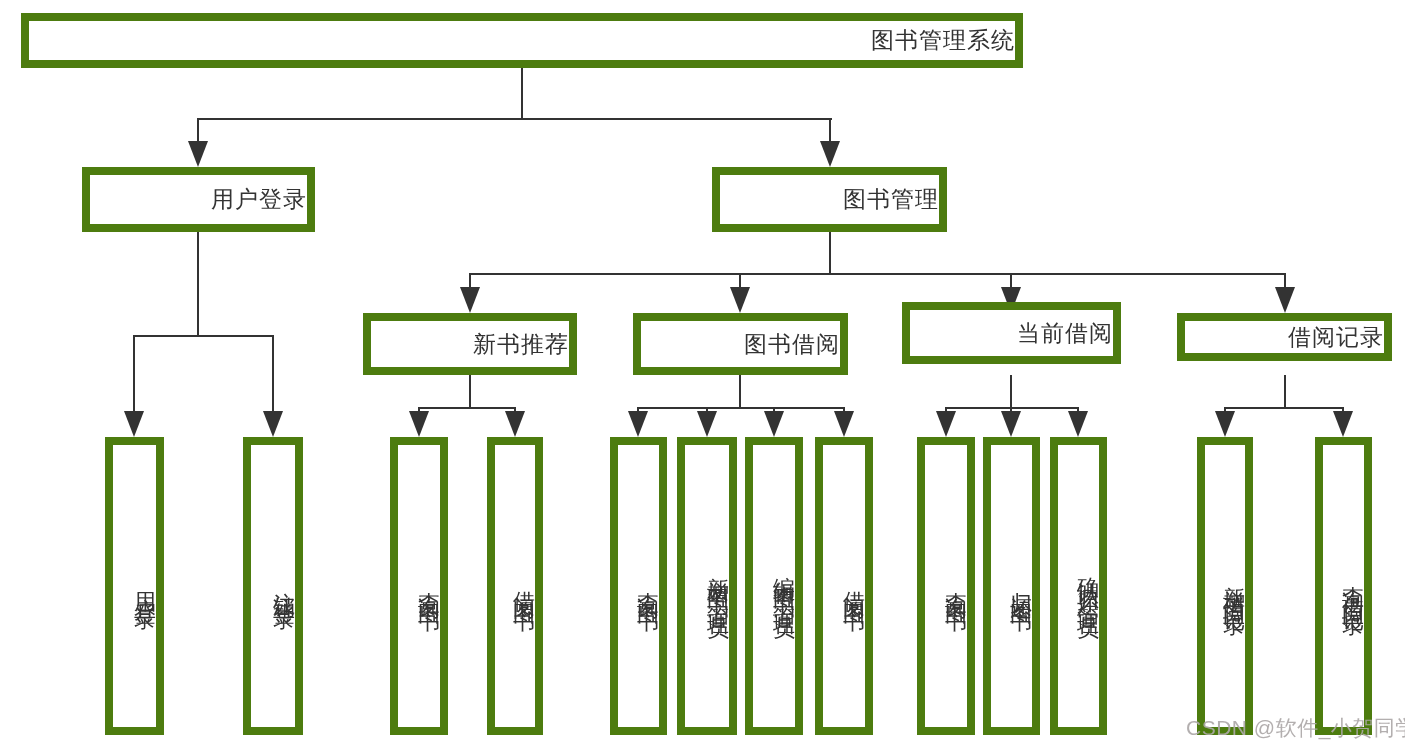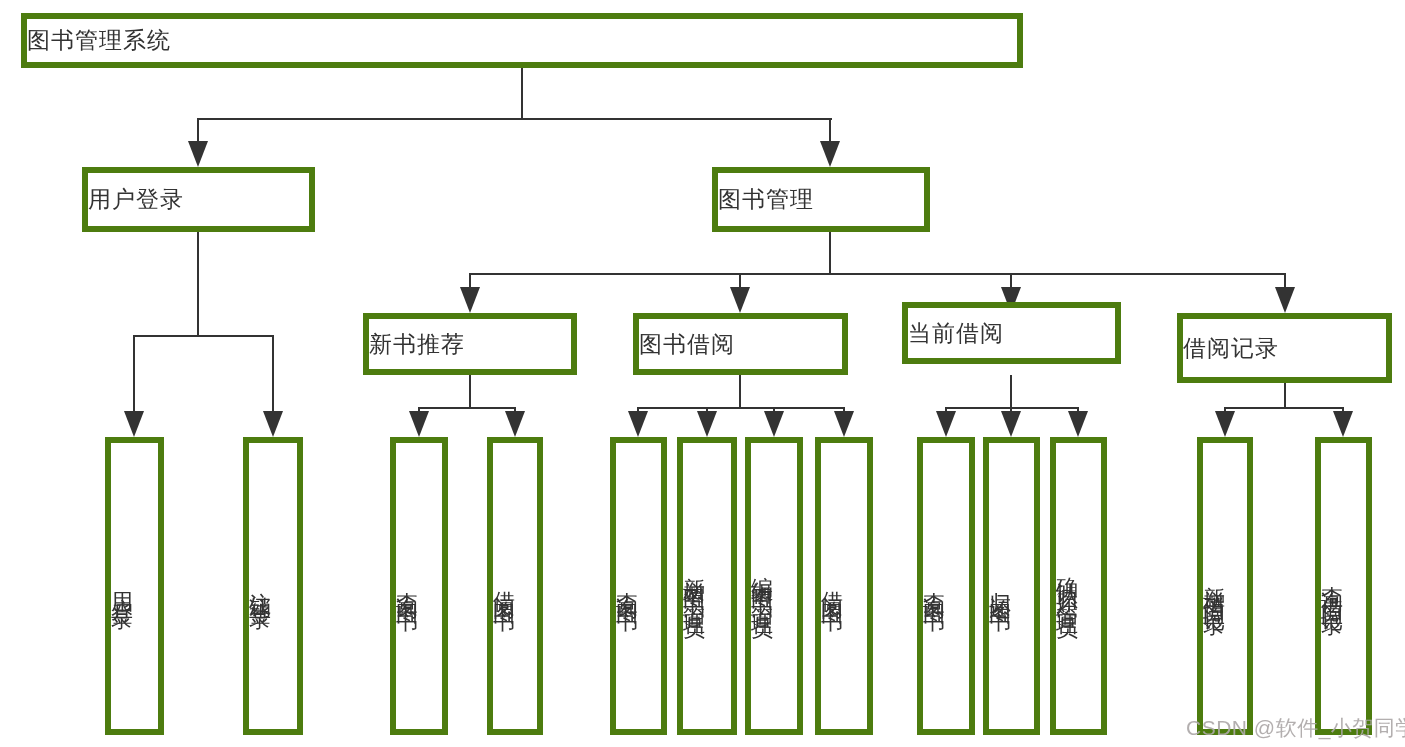--- a/index.html
+++ b/index.html
@@ -12,25 +12,25 @@
     width: 1405px;
     height: 747px;
     background: #ffffff;
     overflow: hidden;
     font-family: "Liberation Sans", "DejaVu Sans", sans-serif;
     color: #333333;
   }
   .box {
     position: absolute;
     box-sizing: border-box;
-    border: 6px solid #4d7c0f;
+    border: 8px solid #4d7c0f;
     background: #ffffff;
     display: flex;
     align-items: center;
-    justify-content: flex-start;
+    justify-content: flex-end;
     font-size: 23px;
     color: #333333;
     z-index: 2;
   }
   .box .hlabel {
     letter-spacing: 1px;
     white-space: nowrap;
   }
   .box .vlabel {
     writing-mode: vertical-rl;
@@ -84,21 +84,21 @@
   <div class="vline" style="left:521px; top:68px; height:50px;"></div>
   <div class="hline" style="left:197px; top:118px; width:635px;"></div>
   <div class="vline" style="left:197px; top:118px; height:26px;"></div>
   <div class="arrowhead" style="left:188px; top:141px;"></div>
   <div class="vline" style="left:829px; top:118px; height:26px;"></div>
   <div class="arrowhead" style="left:820px; top:141px;"></div>
 
   <div class="box" style="left:82px; top:167px; width:233px; height:65px;">
     <span class="hlabel">用户登录</span>
   </div>
-  <div class="box" style="left:712px; top:167px; width:218px; height:65px;">
+  <div class="box" style="left:712px; top:167px; width:235px; height:65px;">
     <span class="hlabel">图书管理</span>
   </div>
 
   <div class="vline" style="left:197px; top:232px; height:103px;"></div>
   <div class="hline" style="left:133px; top:335px; width:141px;"></div>
   <div class="vline" style="left:133px; top:335px; height:77px;"></div>
   <div class="arrowhead" style="left:124px; top:411px;"></div>
   <div class="vline" style="left:272px; top:335px; height:77px;"></div>
   <div class="arrowhead" style="left:263px; top:411px;"></div>
 
@@ -115,21 +115,21 @@
 
   <div class="box" style="left:363px; top:313px; width:214px; height:62px;">
     <span class="hlabel">新书推荐</span>
   </div>
   <div class="box" style="left:633px; top:313px; width:215px; height:62px;">
     <span class="hlabel">图书借阅</span>
   </div>
   <div class="box" style="left:902px; top:302px; width:219px; height:62px;">
     <span class="hlabel">当前借阅</span>
   </div>
-  <div class="box" style="left:1177px; top:313px; width:215px; height:70px;">
+  <div class="box" style="left:1177px; top:313px; width:215px; height:48px;">
     <span class="hlabel">借阅记录</span>
   </div>
 
   <div class="vline" style="left:469px; top:375px; height:32px;"></div>
   <div class="hline" style="left:418px; top:407px; width:98px;"></div>
   <div class="vline" style="left:418px; top:407px; height:6px;"></div>
   <div class="arrowhead" style="left:409px; top:411px;"></div>
   <div class="vline" style="left:514px; top:407px; height:6px;"></div>
   <div class="arrowhead" style="left:505px; top:411px;"></div>
 

